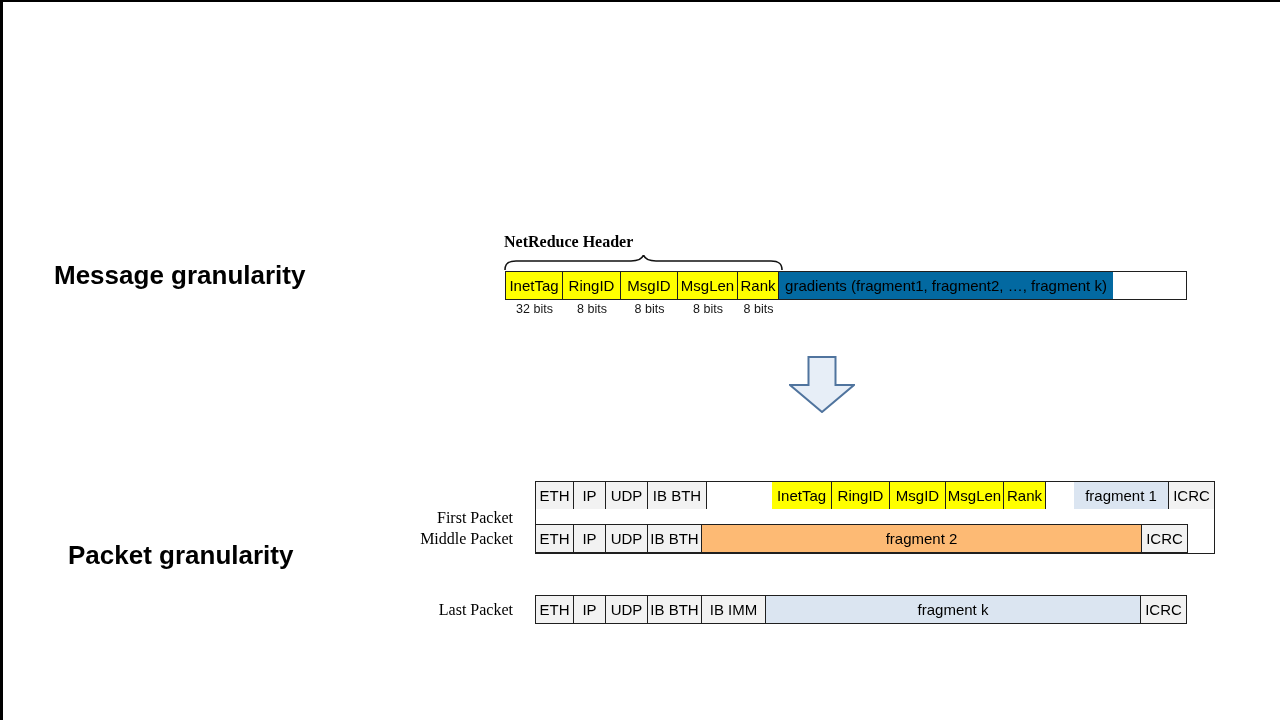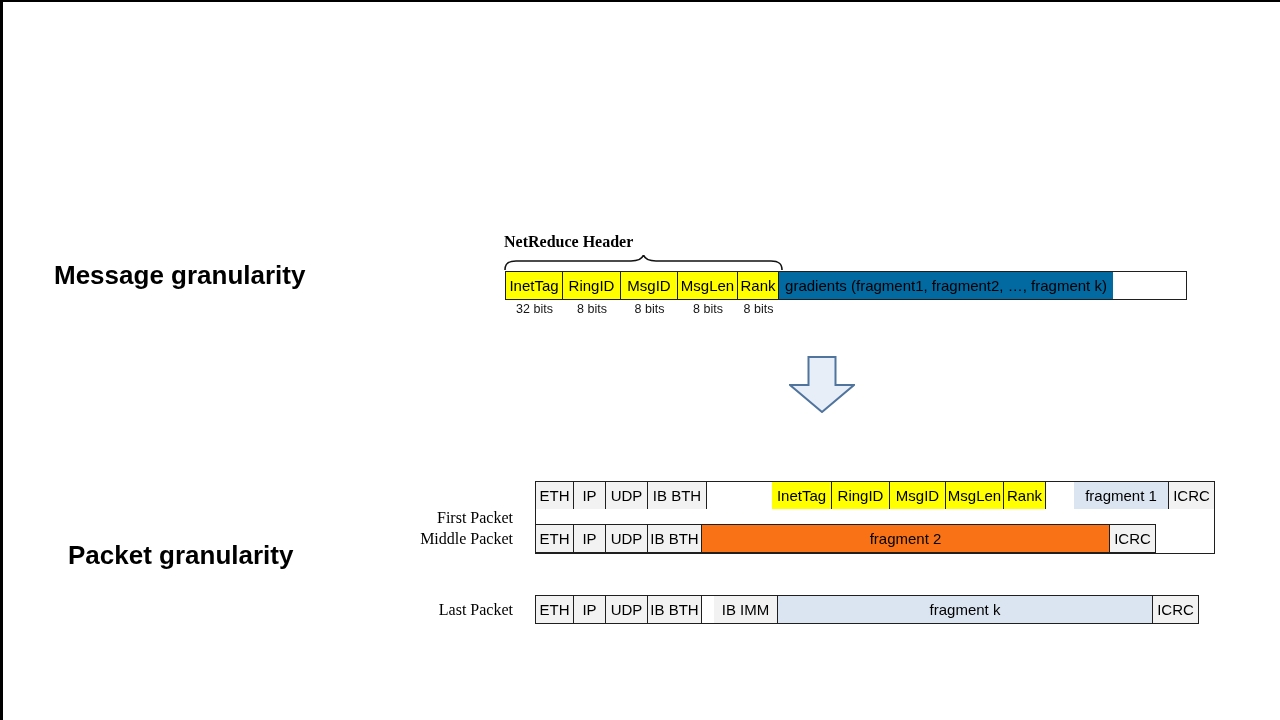--- a/index.html
+++ b/index.html
@@ -107,30 +107,30 @@
           <div class="cell" style="width: 45px; background: rgb(242, 242, 242);">ICRC</div>
         </div>
       </div>
       <div class="packet-row" style="top: 524px;">
         <div class="packet-label serif">Middle Packet</div>
         <div class="row-box">
           <div class="cell" style="width: 38px; background: rgb(242, 242, 242);">ETH</div>
           <div class="cell" style="width: 32px; background: rgb(242, 242, 242);">IP</div>
           <div class="cell" style="width: 42px; background: rgb(242, 242, 242);">UDP</div>
           <div class="cell" style="width: 54px; background: rgb(242, 242, 242);">IB BTH</div>
-          <div class="cell" style="width: 408px; background: #f97316;">fragment 2</div>
+          <div class="cell" style="width: 440px; background: #fdba74;">fragment 2</div>
           <div class="cell" style="width: 45px; background: rgb(242, 242, 242);">ICRC</div>
         </div>
       </div>
       <div class="packet-row" style="top: 595px;">
         <div class="packet-label serif">Last Packet</div>
         <div class="row-box">
           <div class="cell" style="width: 38px; background: rgb(242, 242, 242);">ETH</div>
           <div class="cell" style="width: 32px; background: rgb(242, 242, 242);">IP</div>
           <div class="cell" style="width: 42px; background: rgb(242, 242, 242);">UDP</div>
           <div class="cell" style="width: 54px; background: rgb(242, 242, 242);">IB BTH</div>
-          <div class="cell" style="width: 64px; background: rgb(242, 242, 242); margin-left: 12px;">IB IMM</div>
+          <div class="cell" style="width: 64px; background: rgb(242, 242, 242);">IB IMM</div>
           <div class="cell" style="width: 375px; background: rgb(219, 229, 241);">fragment k</div>
           <div class="cell" style="width: 45px; background: rgb(242, 242, 242);">ICRC</div>
         </div>
       </div>
     </div>
 </div>
 
 </body></html>

